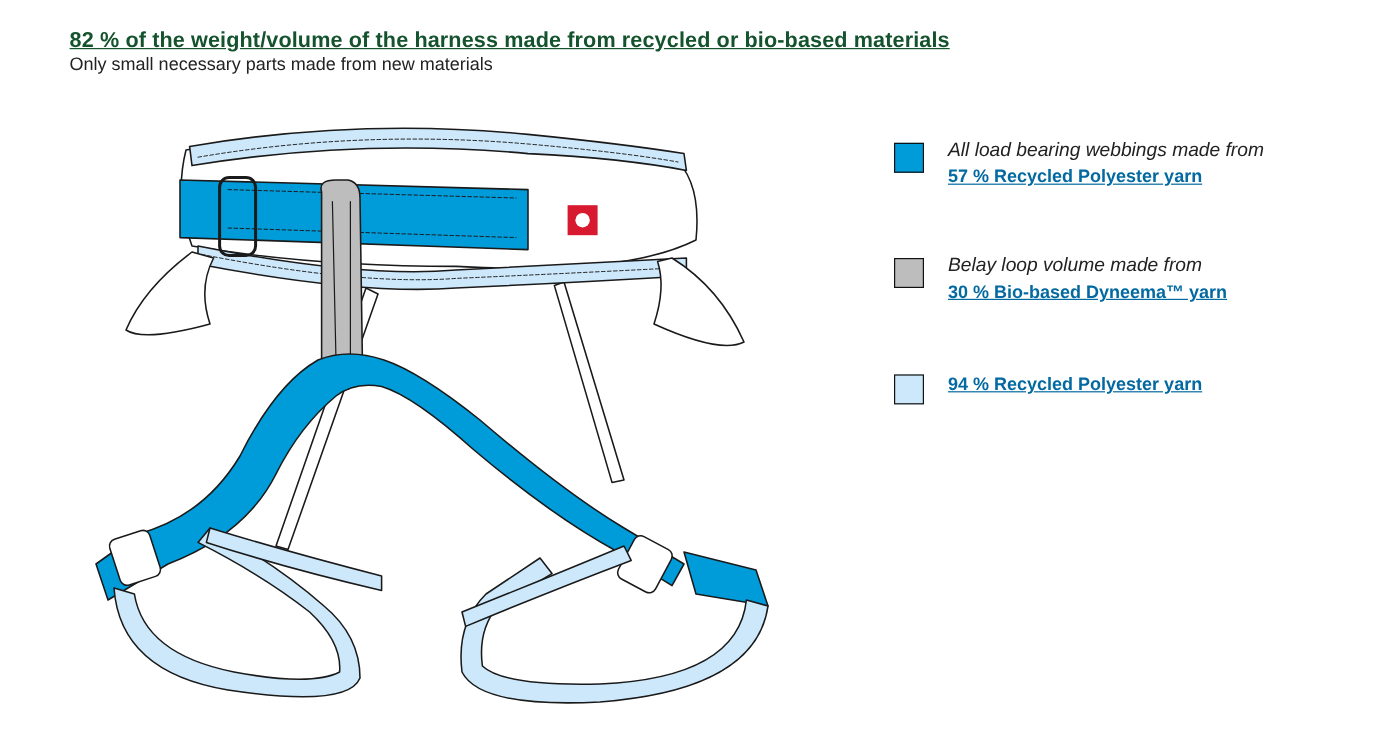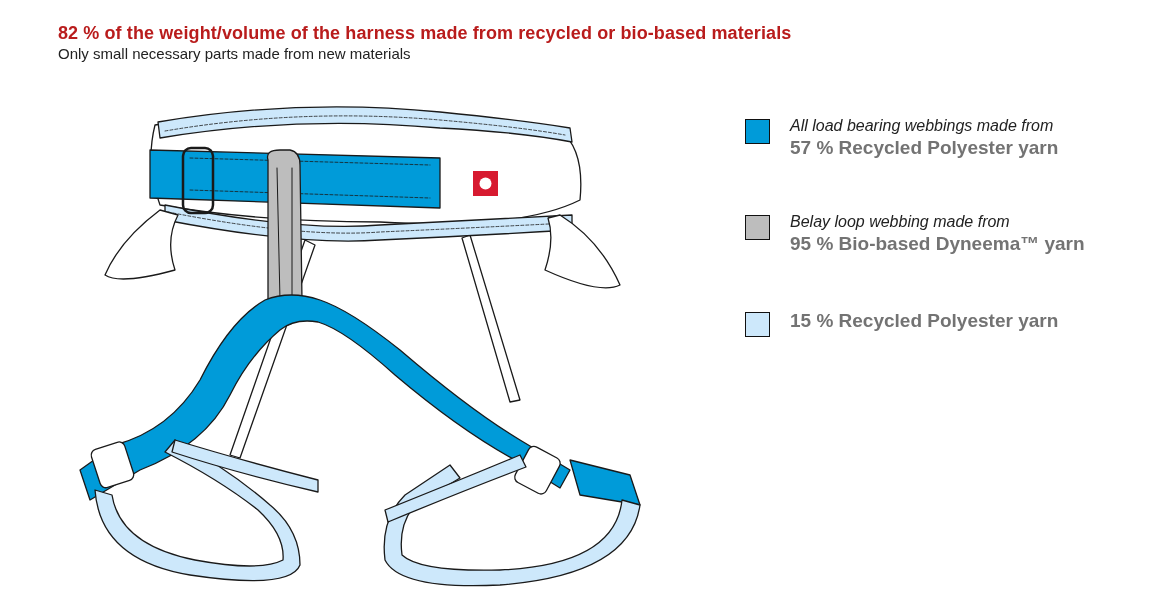--- a/index.html
+++ b/index.html
@@ -1,27 +1,27 @@
 <!DOCTYPE html>
 <html><head>
 <meta charset="utf-8">
 <style>
   html, body { margin:0; padding:0; background:#ffffff; }
   body { width:1165px; height:613px; position:relative; overflow:hidden;
          font-family:"Liberation Sans", "DejaVu Sans", sans-serif; color:#111; }
   .header { position:absolute; left:58px; top:22px; }
-  .title { font-weight:700; font-size:18px; letter-spacing:0.1px; line-height:22px; color:#b91c1c; }
+  .title { font-weight:700; font-size:18px; letter-spacing:0.1px; line-height:22px; color:#14532d;text-decoration:underline; }
   .subtitle { font-size:15px; line-height:18px; color:#222; margin-top:1px; }
   .figure { position:absolute; left:0; top:0; width:720px; height:613px; }
   .legend { position:absolute; left:745px; top:116px; }
   .legend-item { position:absolute; left:0; width:420px; height:50px; }
   .swatch { position:absolute; left:0; top:3px; width:25px; height:25px; border:1.5px solid #111; box-sizing:border-box; }
   .legend-text { position:absolute; left:45px; top:0; }
   .legend-line1 { font-size:16px; line-height:20px; color:#222; white-space:nowrap;font-style:italic; }
-  .legend-line2 { font-size:19px; line-height:23px; font-weight:700; color:#737373; white-space:nowrap; }
+  .legend-line2 { font-size:15px; line-height:23px; font-weight:700; color:#0369a1; white-space:nowrap;text-decoration:underline; }
 </style>
 </head>
 <body>
 
 <div class="header">
   <div class="title">82 % of the weight/volume of the harness made from recycled or bio-based materials</div>
   <div class="subtitle">Only small necessary parts made from new materials</div>
 </div>
 
 <svg class="figure" viewBox="0 0 720 613" xmlns="http://www.w3.org/2000/svg">
@@ -68,23 +68,23 @@
   <div class="legend-item" style="top:0;">
     <div class="swatch" style="background:#009bd9;"></div>
     <div class="legend-text">
       <div class="legend-line1">All load bearing webbings made from</div>
       <div class="legend-line2">57 % Recycled Polyester yarn</div>
     </div>
   </div>
   <div class="legend-item" style="top:96px;">
     <div class="swatch" style="background:#bdbdbd;"></div>
     <div class="legend-text">
-      <div class="legend-line1">Belay loop webbing made from</div>
-      <div class="legend-line2">95 % Bio-based Dyneema™ yarn</div>
+      <div class="legend-line1">Belay loop volume made from</div>
+      <div class="legend-line2">30 % Bio-based Dyneema™ yarn</div>
     </div>
   </div>
   <div class="legend-item" style="top:193px;">
     <div class="swatch" style="background:#cde8fb;"></div>
     <div class="legend-text">
-      <div class="legend-line2">15 % Recycled Polyester yarn</div>
+      <div class="legend-line2">94 % Recycled Polyester yarn</div>
     </div>
   </div>
 </div>
 
 </body></html>

